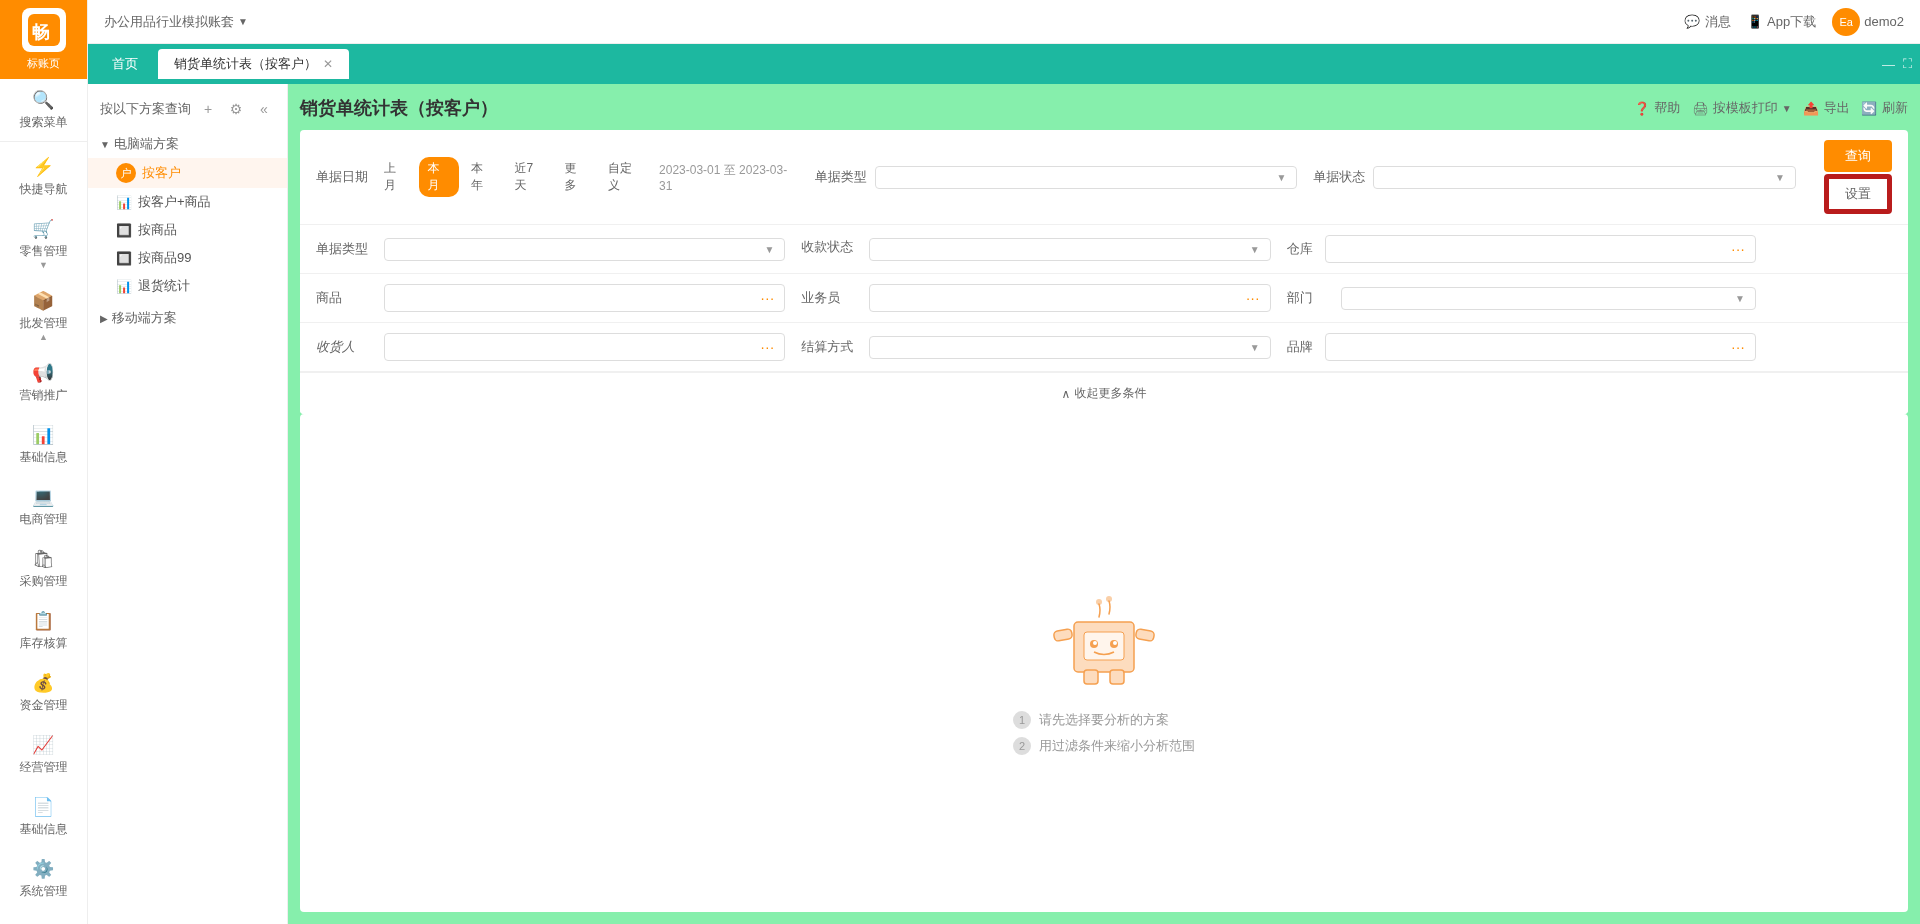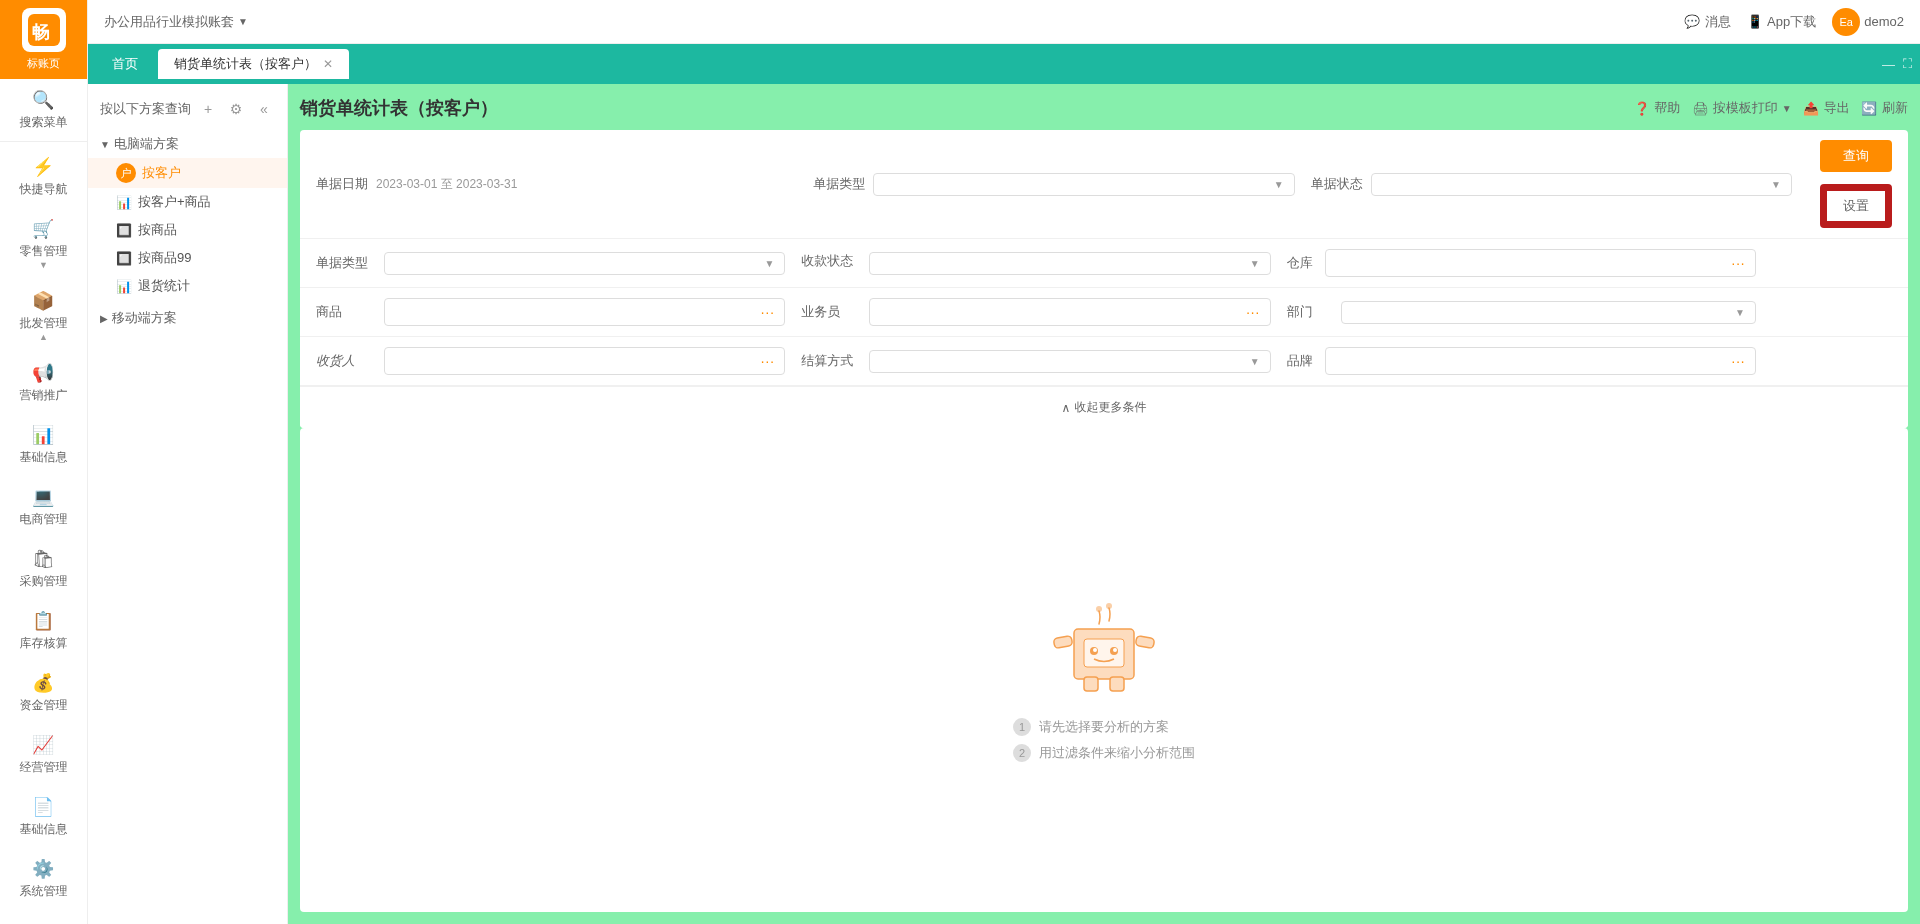--- a/index.html
+++ b/index.html
@@ -54,23 +54,23 @@
     .page-title-bar { display: flex; align-items: center; justify-content: space-between; margin-bottom: 10px; }
     .page-title { font-size: 18px; font-weight: bold; color: #333; }
     .page-actions { display: flex; align-items: center; gap: 12px; }
     .action-btn { display: flex; align-items: center; gap: 4px; cursor: pointer; color: #666; font-size: 13px; }
     .date-tab { padding: 3px 8px; border-radius: 3px; font-size: 12px; cursor: pointer; color: #666; }
     .date-tab.active { background: #ff8c00; color: #fff; border-radius: 10px; }
 
     .collapse-btn { display: flex; align-items: center; justify-content: center; gap: 4px; color: #666; cursor: pointer; font-size: 12px; padding: 6px; }
 
     
-    .query-buttons { display: flex; flex-direction: column; gap: 12px; margin-left: 12px; }
+    .query-buttons { display: flex; flex-direction: column; gap: 2px; margin-left: 12px; }
     .btn-query { background: #ff8c00; color: #fff; border: none; border-radius: 4px; padding: 7px 20px; cursor: pointer; font-size: 13px; }
-    .btn-settings { background: #fff; color: #666; border: 7px solid #b91c1c; border-radius: 4px; padding: 6px 16px; cursor: pointer; font-size: 13px; }
+    .btn-settings { background: #fff; color: #666; border: 5px solid #b91c1c; border-radius: 4px; padding: 6px 16px; cursor: pointer; font-size: 13px; }
 
     
     .empty-state { flex: 1; display: flex; flex-direction: column; align-items: center; justify-content: center; background: #fff; border-radius: 4px; }
     .empty-illustration { margin-bottom: 16px; }
     .empty-tips { display: flex; flex-direction: column; gap: 8px; }
     .empty-tip { display: flex; align-items: center; gap: 8px; color: #999; font-size: 13px; }
     .tip-num { width: 18px; height: 18px; border-radius: 50%; background: #ddd; display: flex; align-items: center; justify-content: center; font-size: 11px; color: #999; }
 
     .filter-section { background: #fff; border-radius: 4px; padding: 0; overflow: hidden; }
     .filter-input { flex: 1; border: 1px solid #ddd; border-radius: 4px; padding: 5px 10px; font-size: 13px; display: flex; align-items: center; justify-content: space-between; cursor: pointer; background: #fff; }
@@ -270,20 +270,28 @@
           </div>
         </div>
       </div>
 
       <div class="filter-section">
 
         <div style="display:flex;align-items:center;padding:10px 16px;border-bottom:1px solid #f0f0f0;gap:16px;">
 
           <div style="display:flex;align-items:center;flex:1;gap:8px;">
             <span style="color:#666;font-size:13px;white-space:nowrap;">单据日期</span>
+            <div style="display:flex;gap:4px;">
+              <span class="date-tab">上月</span>
+              <span class="date-tab active">本月</span>
+              <span class="date-tab">本年</span>
+              <span class="date-tab">近7天</span>
+              <span class="date-tab">更多</span>
+              <span class="date-tab">自定义</span>
+            </div>
             <span style="color:#999;font-size:12px;">2023-03-01 至 2023-03-31</span>
           </div>
 
           <div style="display:flex;align-items:center;flex:1;gap:8px;">
             <span style="color:#666;font-size:13px;white-space:nowrap;">单据类型</span>
             <div class="filter-input" style="flex:1;">
               <span style="color:#ccc;"></span>
               <span style="font-size:10px;color:#999;">▼</span>
             </div>
           </div>

